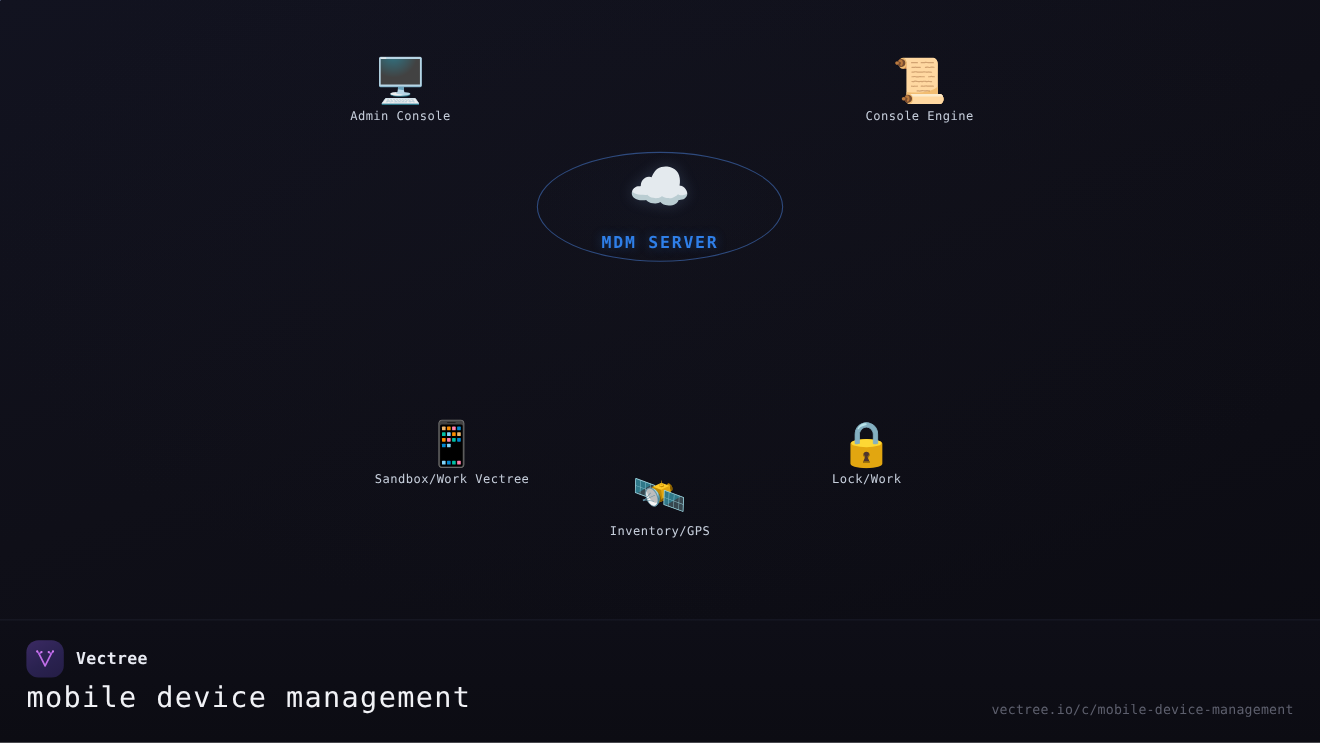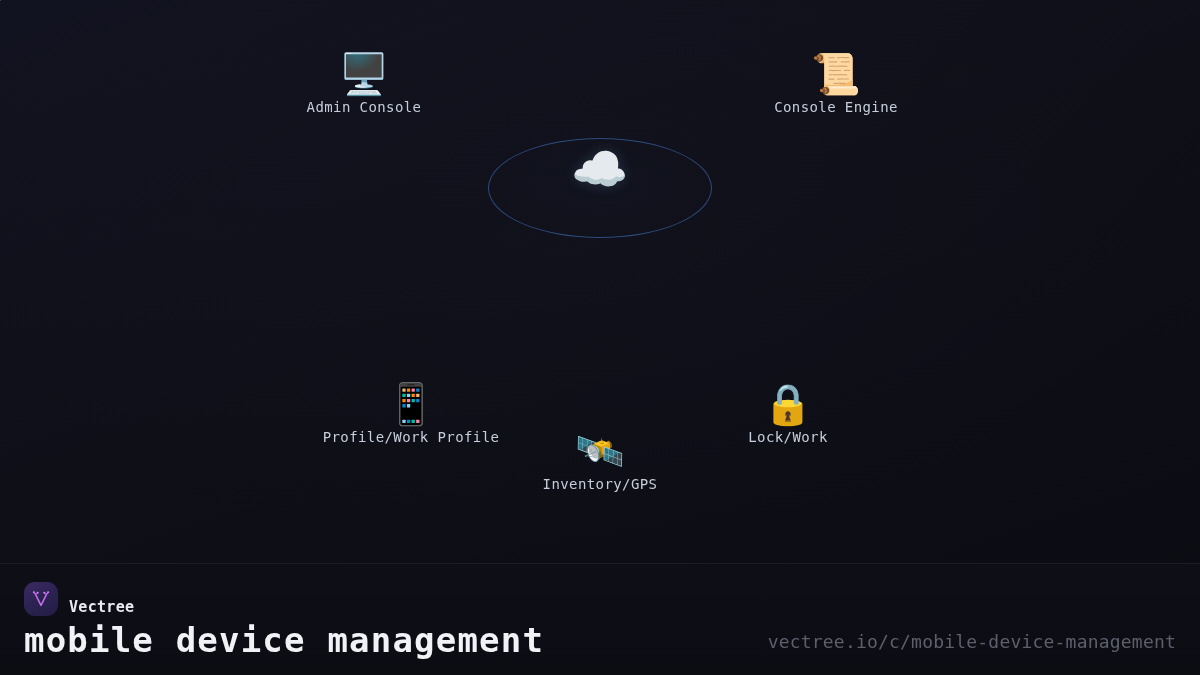--- a/index.html
+++ b/index.html
@@ -65,63 +65,63 @@
   }
   .node-icon {
     font-size:40px;
     line-height:44px;
     font-family:"DejaVu Sans", sans-serif;
     display:block;
   }
   .node-label {
     display:block;
     margin-top:3px;
-    font-size:14px;
+    font-size:11px;
     letter-spacing:.4px;
     color:#c6cedb;
   }
 
   
   #footer {
     position:absolute;
     left:0; bottom:0;
     width:1200px; height:112px;
     border-top:1px solid #1b1c28;
     background:linear-gradient(180deg, #0e0e17 0%, #0c0c13 100%);
   }
   .brand-row {
     position:absolute;
     left:24px; top:18px;
-    display:flex; align-items:flex-end; gap:11px;
+    display:flex; align-items:center; gap:11px;
   }
   .brand-logo {
     width:34px; height:34px;
     border-radius:11px;
     background:linear-gradient(150deg,#3b2a63 0%,#2a2250 55%,#241d45 100%);
     display:flex; align-items:center; justify-content:center;
     flex:none;
   }
   .brand-name {
     font-size:15px;
     font-weight:bold;
     color:#e8eaf2;
     letter-spacing:.3px;
   }
   .page-title {
     position:absolute;
     left:24px; top:56px;
-    font-size:34px;
-    font-weight:bold;
+    font-size:26px;
+    font-weight:normal;
     letter-spacing:1.2px;
     color:#f1f2f6;
   }
   .page-url {
     position:absolute;
     right:24px; bottom:23px;
-    font-size:18px;
+    font-size:12px;
     letter-spacing:.2px;
     color:#5d5f6d;
   }
 </style>
 </head>
 <body>
 
 <div id="diagram-canvas">
 
   <svg id="edge-layer" viewBox="0 0 1200 545" xmlns="http://www.w3.org/2000/svg">
@@ -134,35 +134,36 @@
         <line x1="NaN" y1="NaN" x2="NaN" y2="NaN" stroke="#4a5568" stroke-width="1.4" stroke-dasharray="7 6" marker-end="url(#arrowhead)"></line>
         <line x1="NaN" y1="NaN" x2="NaN" y2="NaN" stroke="#4a5568" stroke-width="1.4" stroke-dasharray="7 6" marker-end="url(#arrowhead)"></line>
         <line x1="NaN" y1="NaN" x2="NaN" y2="NaN" stroke="#4a5568" stroke-width="1.4" stroke-dasharray="7 6" marker-end="url(#arrowhead)"></line>
         <line x1="NaN" y1="NaN" x2="NaN" y2="NaN" stroke="#4a5568" stroke-width="1.4" stroke-dasharray="7 6" marker-end="url(#arrowhead)"></line>
         <line x1="NaN" y1="NaN" x2="NaN" y2="NaN" stroke="#4a5568" stroke-width="1.4" stroke-dasharray="7 6" marker-end="url(#arrowhead)"></line>
       </g>
   </svg>
 
   <div class="hub">
     <span class="hub-icon">☁️</span>
+    <span class="hub-label">MDM SERVER</span>
   </div>
 
   <div class="node" style="left:364px; top:52px;">
     <span class="node-icon">🖥️</span>
     <span class="node-label">Admin Console</span>
   </div>
 
   <div class="node" style="left:836px; top:52px;">
     <span class="node-icon">📜</span>
     <span class="node-label">Console Engine</span>
   </div>
 
   <div class="node" style="left:411px; top:382px;">
     <span class="node-icon">📱</span>
-    <span class="node-label">Profile/Work Profile</span>
+    <span class="node-label">Sandbox/Work Vectree</span>
   </div>
 
   <div class="node" style="left:600px; top:429px;">
     <span class="node-icon">🛰️</span>
     <span class="node-label">Inventory/GPS</span>
   </div>
 
   <div class="node" style="left:788px; top:382px;">
     <span class="node-icon">🔒</span>
     <span class="node-label">Lock/Work</span>

